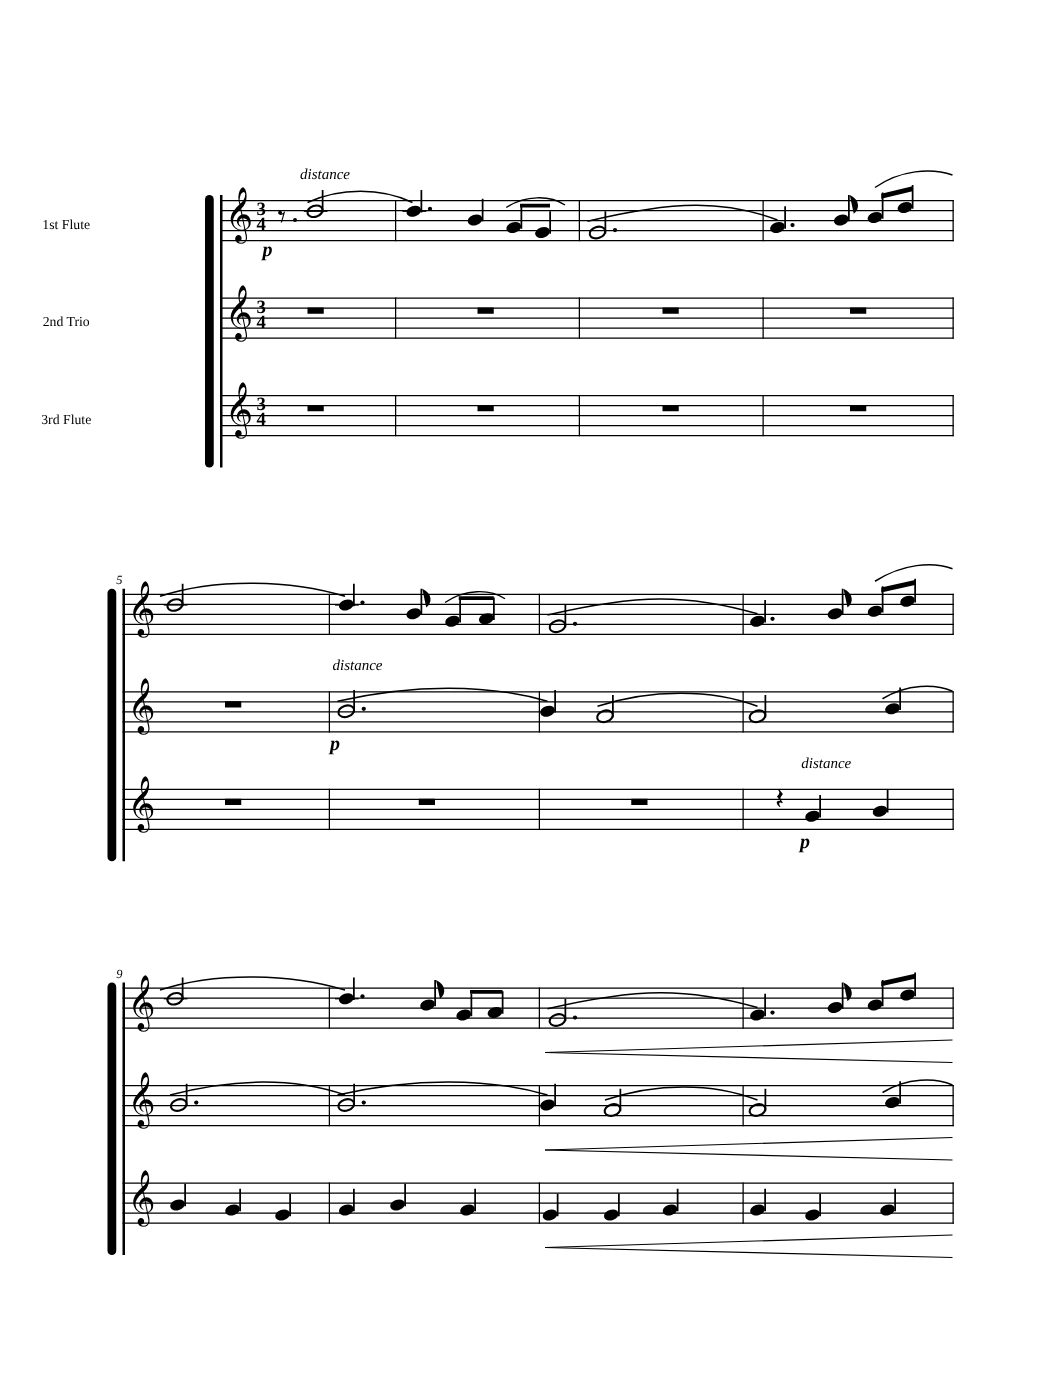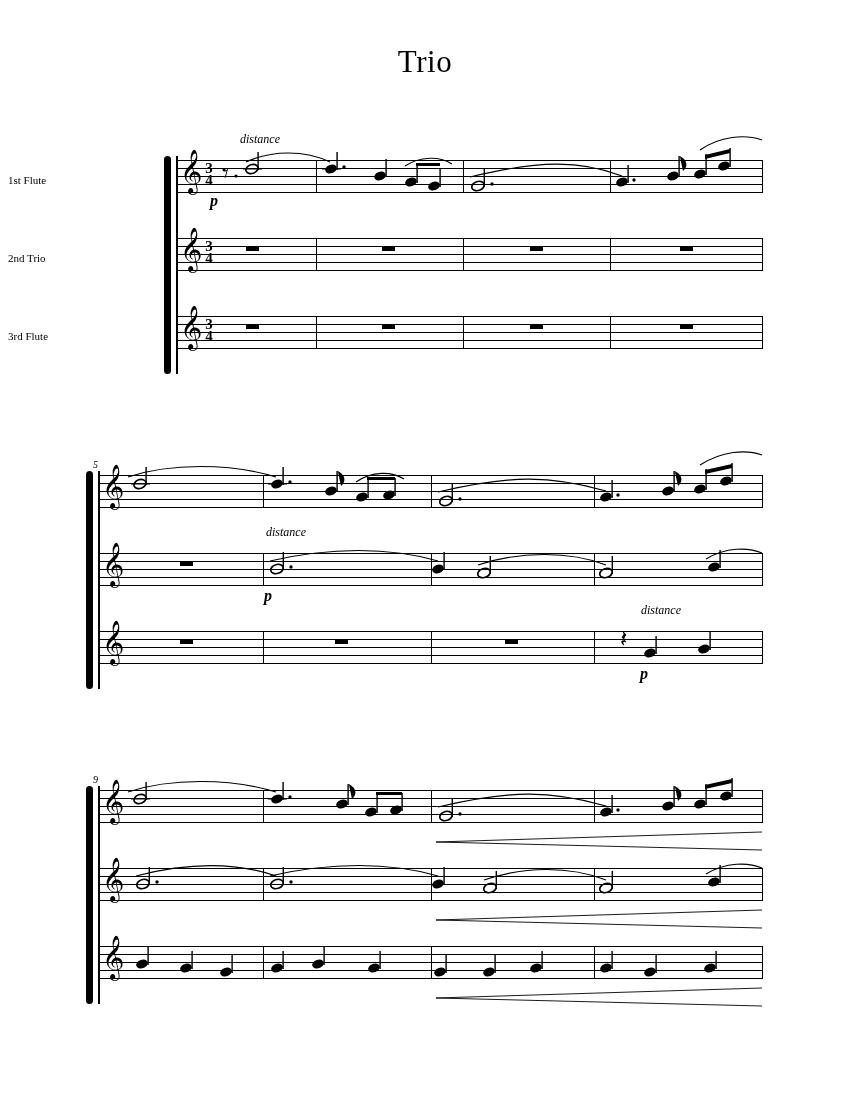--- a/index.html
+++ b/index.html
@@ -78,21 +78,21 @@
   }
   .sysline {
     position: absolute;
     width: 1.5px;
     background: #000;
   }
   .inst-label {
     position: absolute;
     font-size: 11px;
     font-family: "Liberation Serif", serif;
-    text-align: left;
+    text-align: center;
     width: 90px;
     left: 8px;
   }
   .meas-num {
     position: absolute;
     font-size: 10px;
     font-style: italic;
     font-family: "Liberation Serif", serif;
     color: #000;
   }
@@ -126,21 +126,20 @@
   }
   .timesig span { display: block; }
   svg { position: absolute; overflow: visible; }
   .nohit { pointer-events: none; }
 </style>
 </head>
 <body>
 
 <div class="page">
 
-  <div class="title">Trio</div>
 
   <div class="system" id="sys1" style="top:140px; height:240px;">
 
     <div class="sysbrace" style="left:164px; top:16px; height:218px;"></div>
     <div class="sysline" style="left:176px; top:16px; height:218px;"></div>
 
     <div class="inst-label" style="top:34px;">1st Flute</div>
     <div class="inst-label" style="top:112px;">2nd Trio</div>
     <div class="inst-label" style="top:190px;">3rd Flute</div>
 

